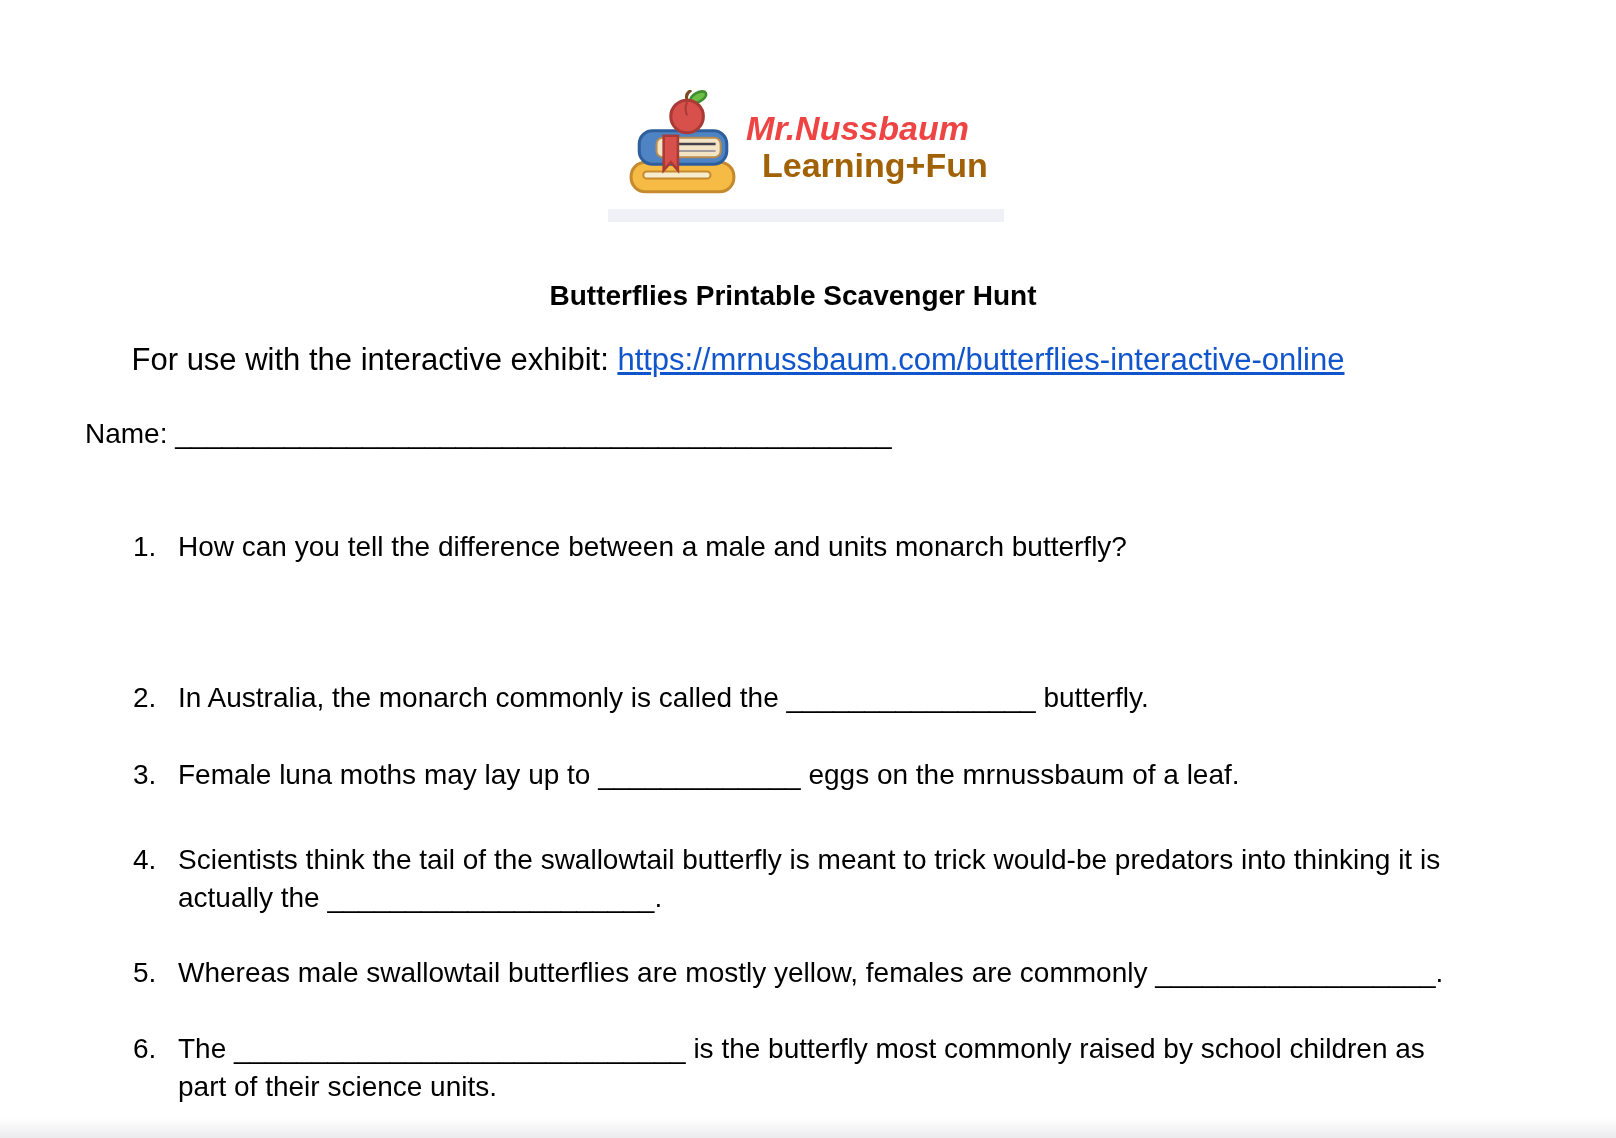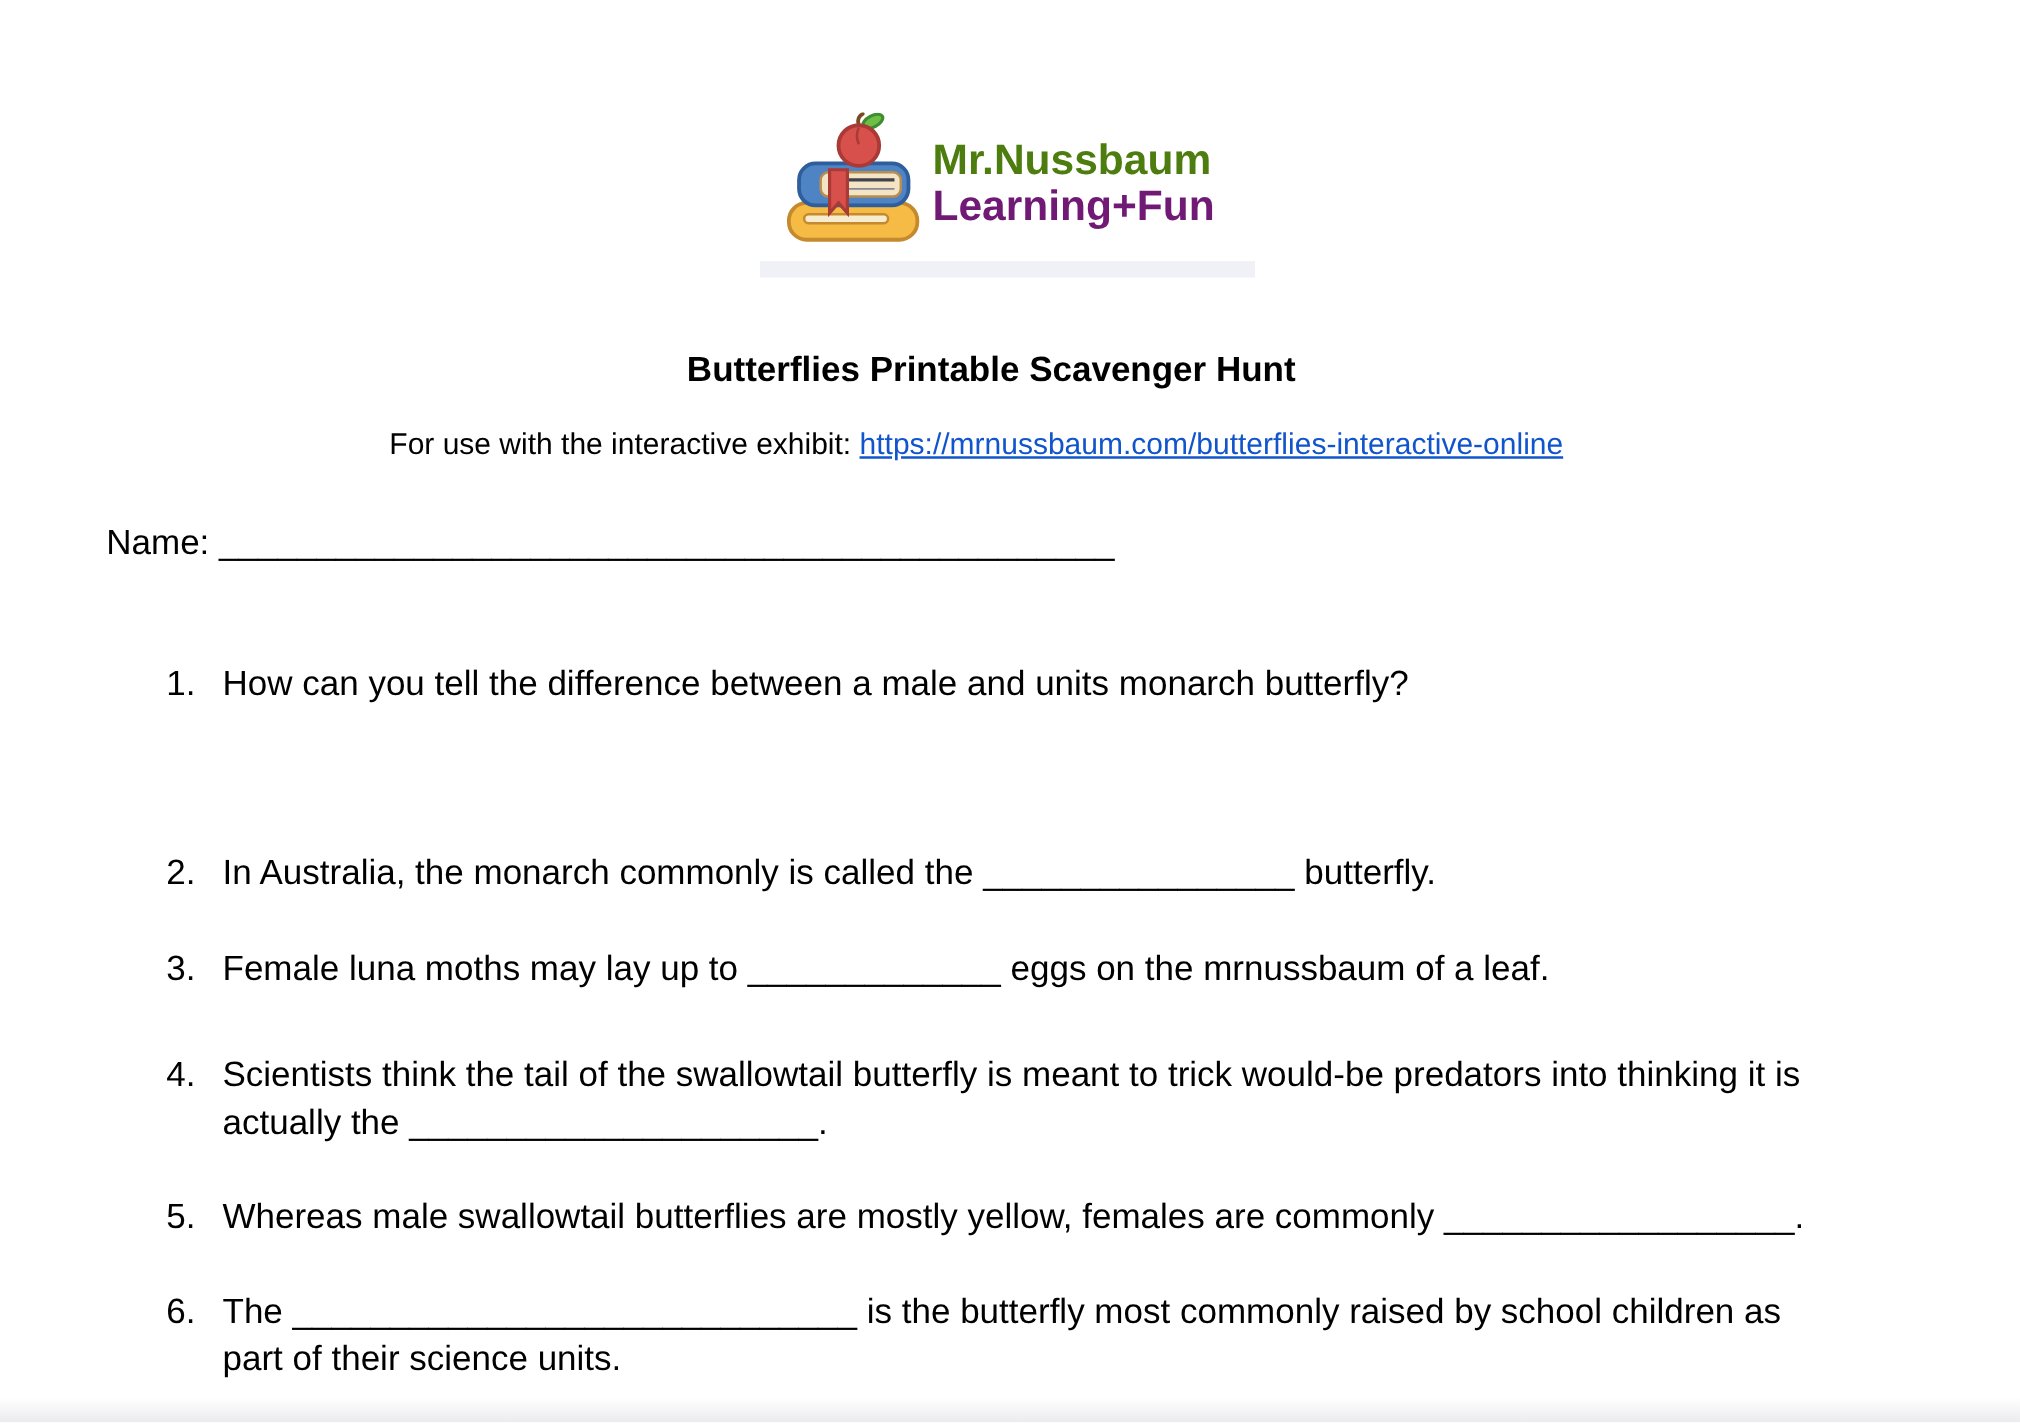--- a/index.html
+++ b/index.html
@@ -22,22 +22,22 @@
     align-items: center;
   }
   .logo-icon { width: 114px; height: 114px; display: block; }
   .wordmark {
     margin-left: 6px;
     font-weight: bold;
     font-size: 34px;
     line-height: 37px;
     letter-spacing: 0px;
   }
-  .brand-gold { color: #4d7c0f; }
-  .brand-blue { color: #701a75; }
+  .brand-gold { color: #ef4444; font-style: italic; }
+  .brand-blue { color: #a16207; margin-left: 16px; }
 
   .logo-bar {
     position: absolute;
     left: 608px;
     top: 209px;
     width: 396px;
     height: 13px;
     background: #EFF1F6;
   }
 
@@ -48,24 +48,24 @@
     left: 781px;
     transform: translateX(-50%);
     margin: 12px;
     font-size: 28px;
     font-weight: bold;
     white-space: nowrap;
   }
   .subtitle {
     position: absolute;
     top: 342px;
-    left: 781px;
+    left: 738px;
     transform: translateX(-50%);
     margin: 0;
-    font-size: 24px;
+    font-size: 31px;
     white-space: nowrap;
   }
   .subtitle a {
     color: #1155CC;
     text-decoration: underline;
     cursor: pointer;
   }
 
   
   .name-line {

